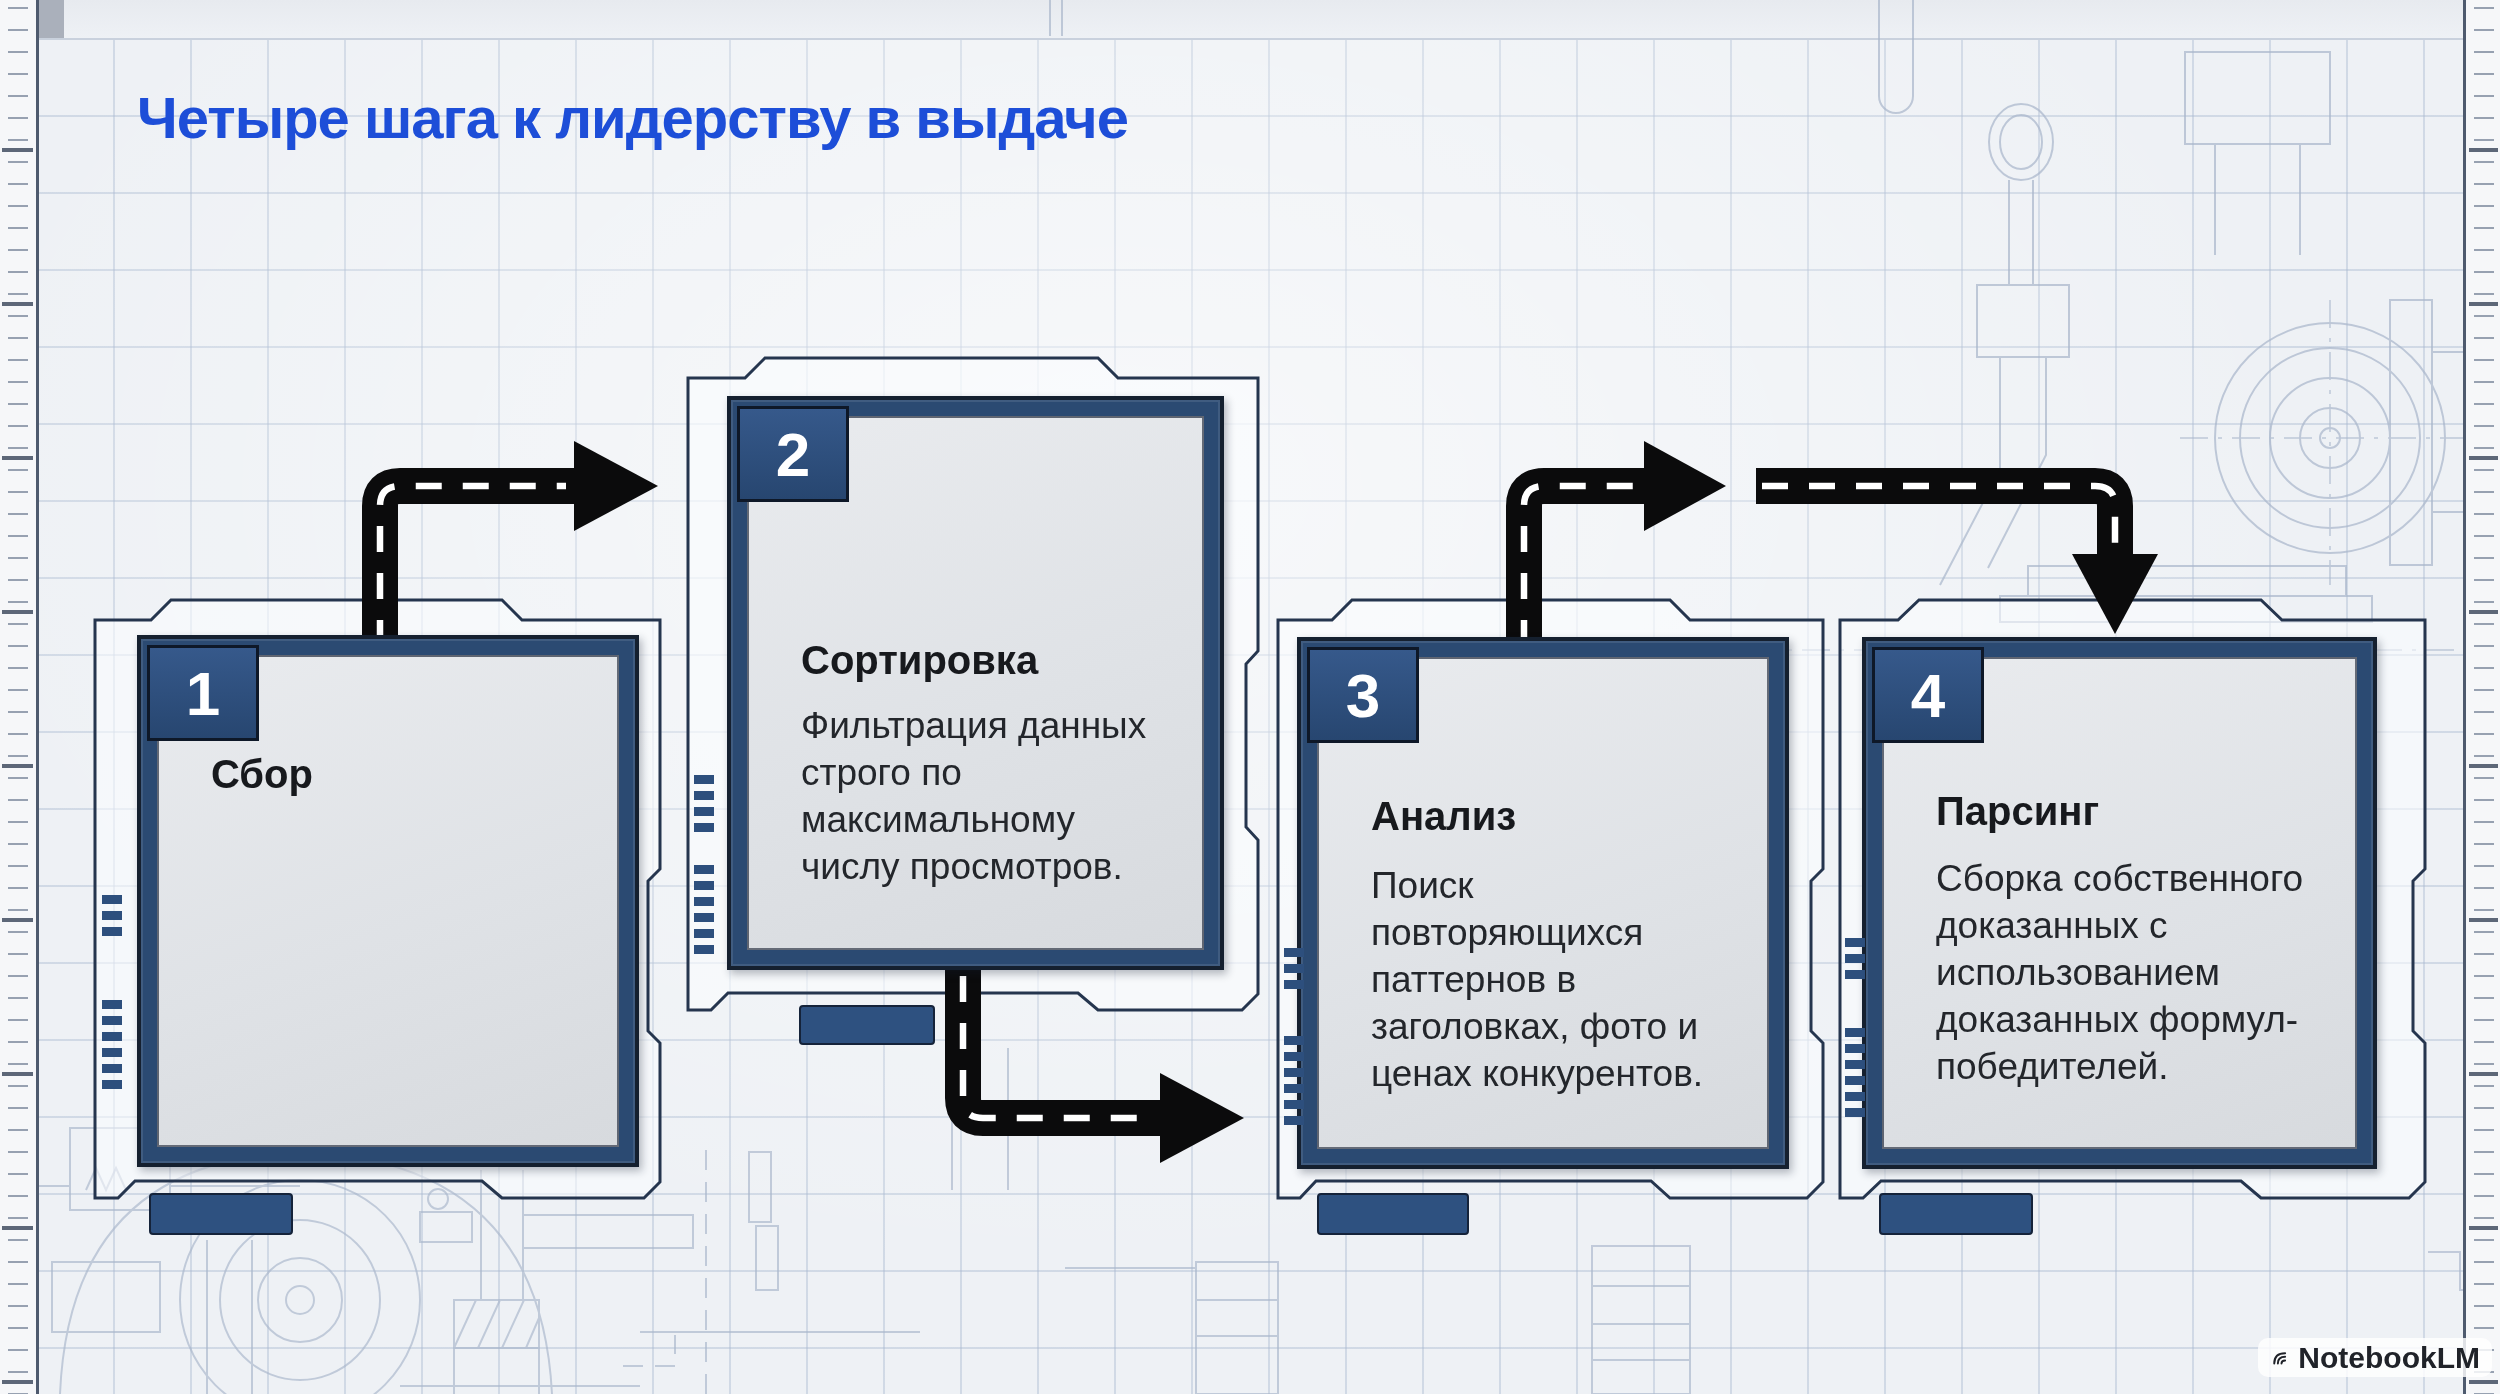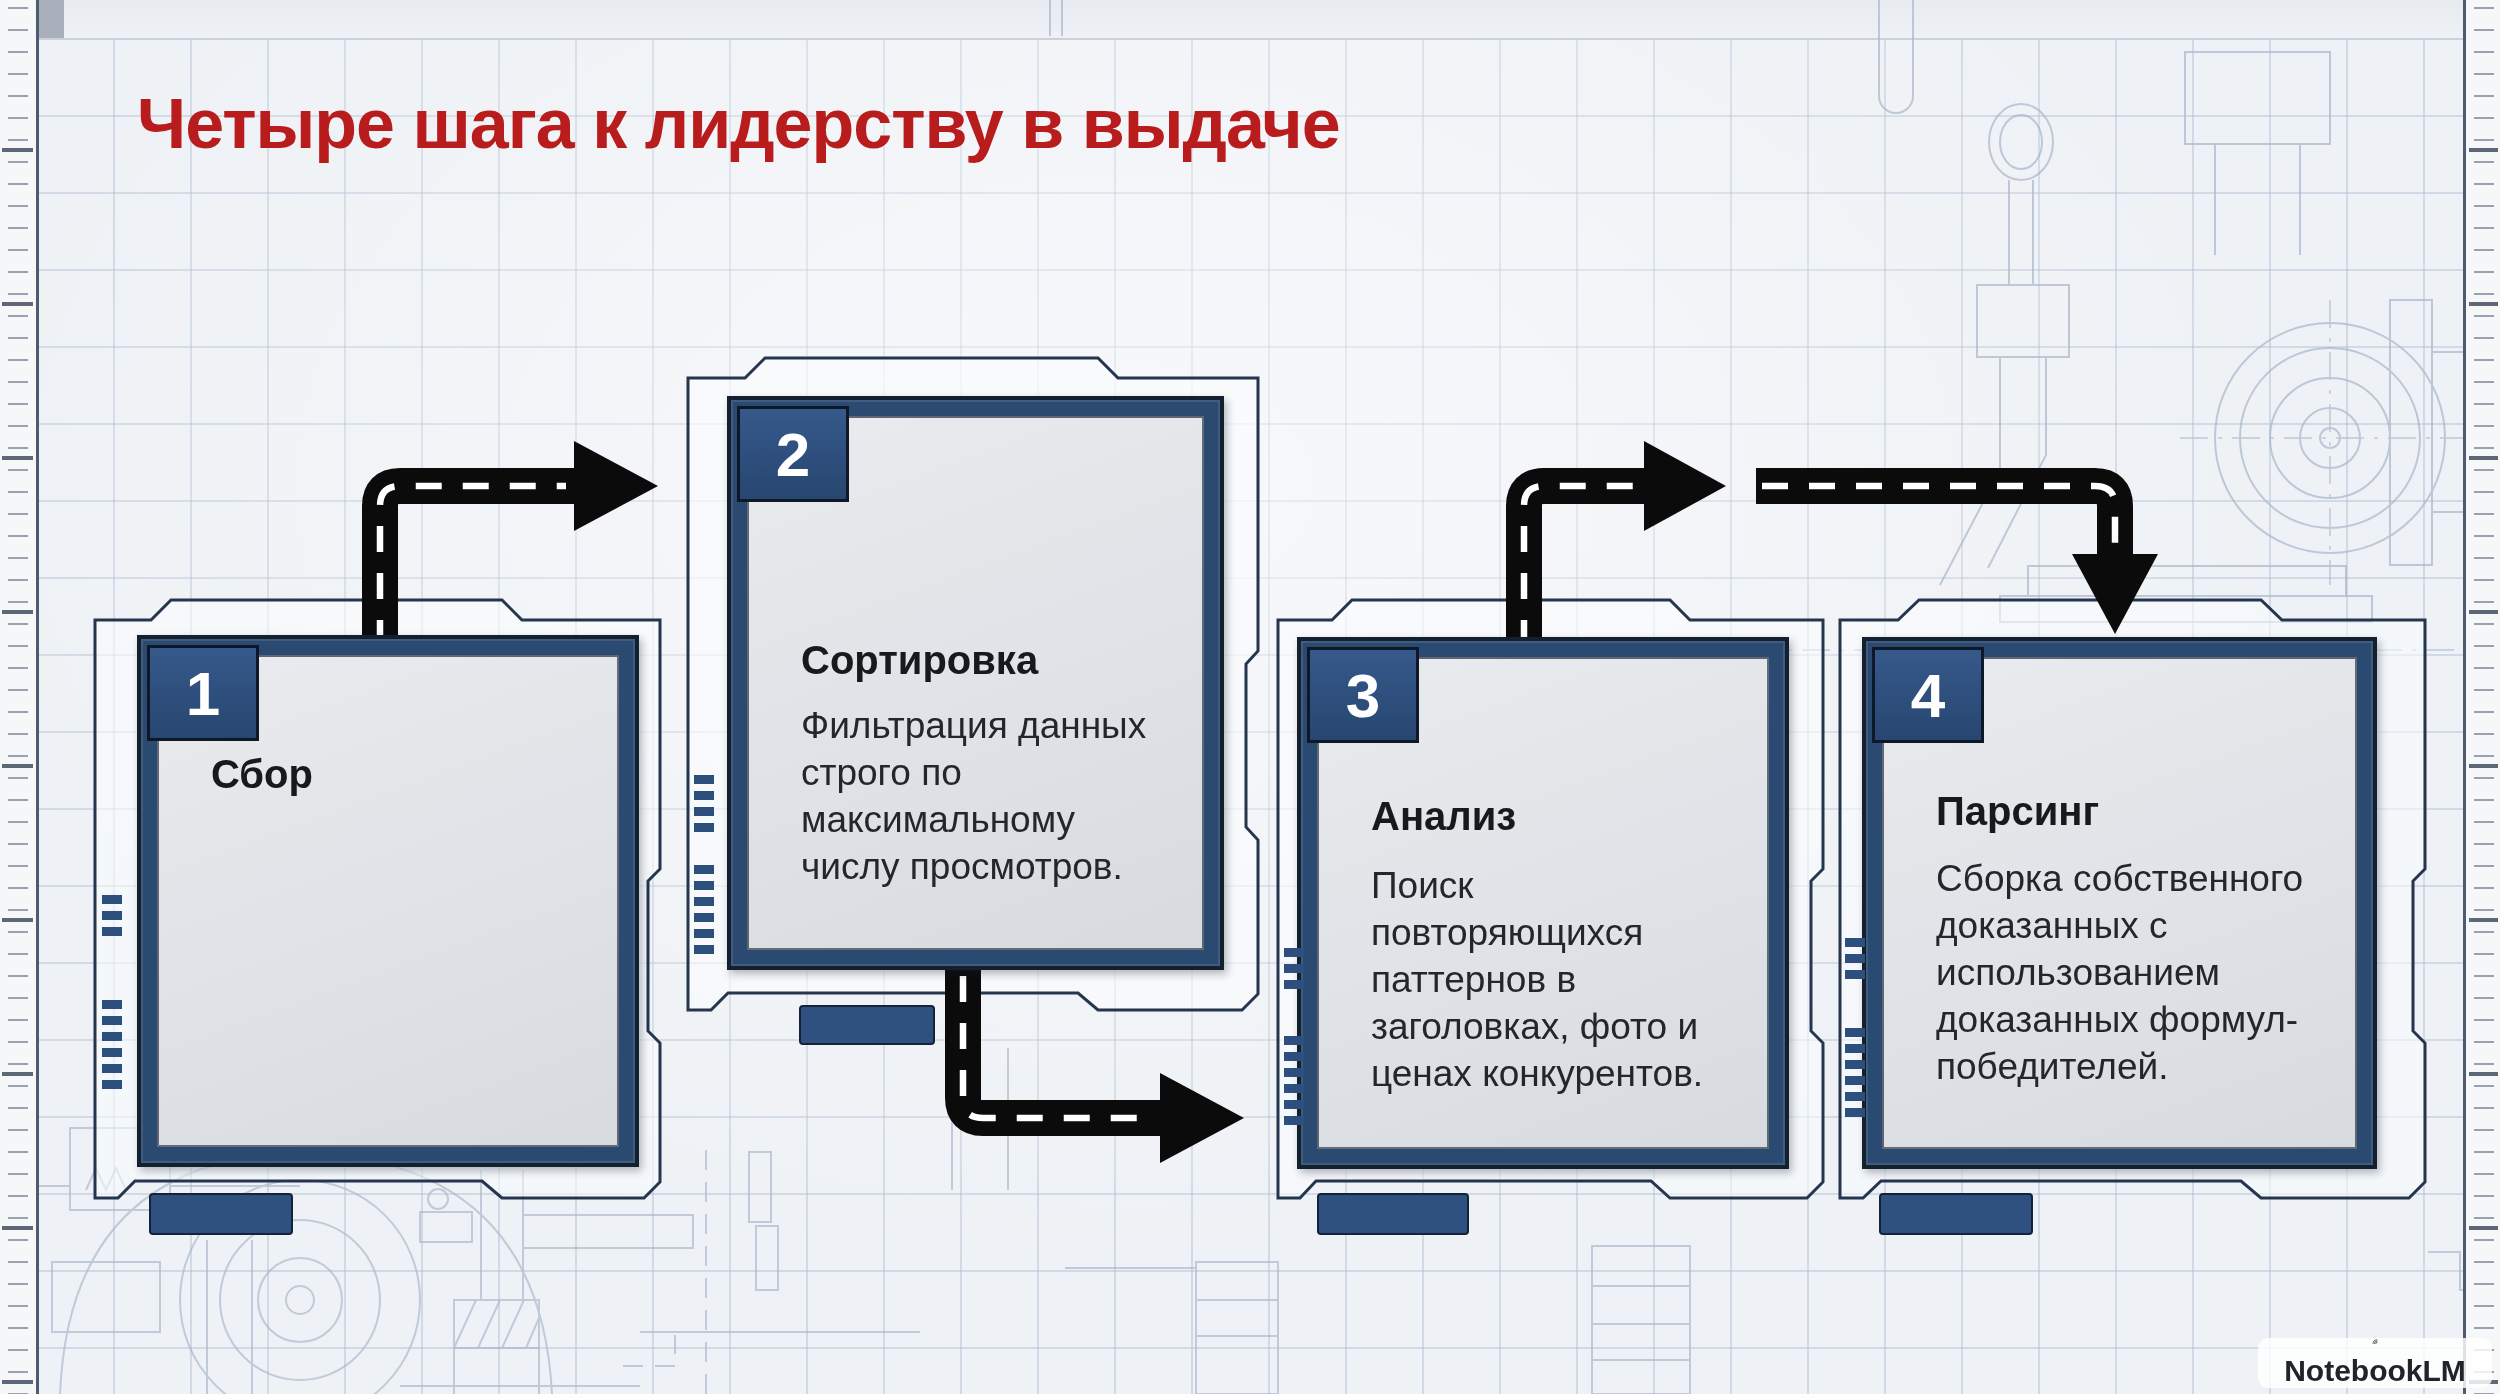--- a/index.html
+++ b/index.html
@@ -21,21 +21,21 @@
   .ticks{position:absolute;top:0;height:100%;
     background:repeating-linear-gradient(to bottom, transparent 0 7px, #97a1b1 7px 9px, transparent 9px 22px);}
   .ruler-left .ticks{left:8px;width:20px;}
   .ruler-right .ticks{right:6px;width:20px;}
   .major-ticks{position:absolute;top:0;height:100%;
     background:repeating-linear-gradient(to bottom, transparent 0 148px, #5d6778 148px 152px, transparent 152px 154px);}
   .ruler-left .major-ticks{left:2px;width:31px;}
   .ruler-right .major-ticks{right:2px;width:29px;}
   .bg-svg{position:absolute;left:0;top:0;}
   .page-title{position:absolute;left:137px;top:84px;margin:0;
-    font-size:70px;font-weight:700;letter-spacing:-1px;color:#b91c1c;}
+    font-size:58px;font-weight:700;letter-spacing:-1px;color:#1d4ed8;}
   .card{position:absolute;background:#2b4a72;border:4px solid #15202f;padding:16px;
     box-sizing:border-box;box-shadow:inset 0 0 0 2px rgba(255,255,255,.10), 3px 4px 8px rgba(20,30,50,.30);}
   .card-inner{position:relative;width:100%;height:100%;box-sizing:border-box;
     background:linear-gradient(160deg,#e9ebee 0%,#dfe2e6 55%,#d7dade 100%);
     border:2px solid rgba(13,22,40,.6);padding-left:52px;padding-right:16px;}
   .badge{position:absolute;left:-12px;top:-12px;width:112px;height:96px;
     background:linear-gradient(#36598b,#274670);border:3px solid #0e1828;box-sizing:border-box;
     color:#ffffff;font-size:62px;font-weight:700;display:flex;align-items:center;justify-content:center;}
   .step-title{margin:0;font-size:40px;font-weight:700;color:#17191d;}
   .step-desc{margin:26px 0 0 0;font-size:37px;line-height:1.27;color:#23262b;}
@@ -45,23 +45,23 @@
   .c2 .step-title{margin-top:220px;}
   .c2 .step-desc{margin-top:20px;max-width:372px;}
   .c3{left:1297px;top:637px;width:492px;height:532px;}
   .c3 .step-title{margin-top:135px;}
   .c3 .step-desc{max-width:470px;margin-top:24px;}
   .c4{left:1862px;top:637px;width:515px;height:532px;}
   .c4 .step-title{margin-top:130px;}
   .c4 .step-desc{max-width:448px;margin-top:22px;}
   .barcode{position:absolute;width:20px;
     background:repeating-linear-gradient(to bottom, #2d4f7d 0 9px, transparent 9px 16px);}
-  .watermark{position:absolute;left:2258px;top:1338px;width:234px;height:50px;
+  .watermark{position:absolute;left:2258px;top:1338px;width:234px;height:39px;
     border-radius:10px;background:rgba(255,255,255,.82);
-    display:flex;align-items:center;gap:9px;padding:0 12px;box-sizing:border-box;flex-direction:column;}
+    display:flex;align-items:center;gap:9px;padding:0 12px;box-sizing:border-box;}
   .watermark-text{font-size:30px;font-weight:600;color:#202329;}
 </style>
 </head>
 <body>
 
 <div class="stage">
   <div class="grid-layer"></div>
   <div class="vignette"></div>
   <div class="top-strip"></div>
   <div class="corner-block"></div>

